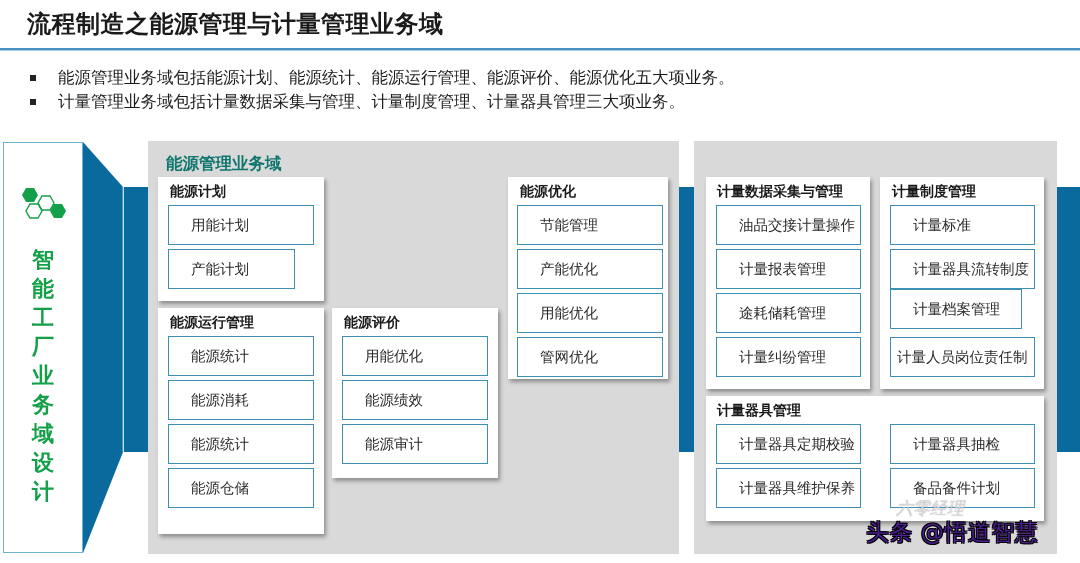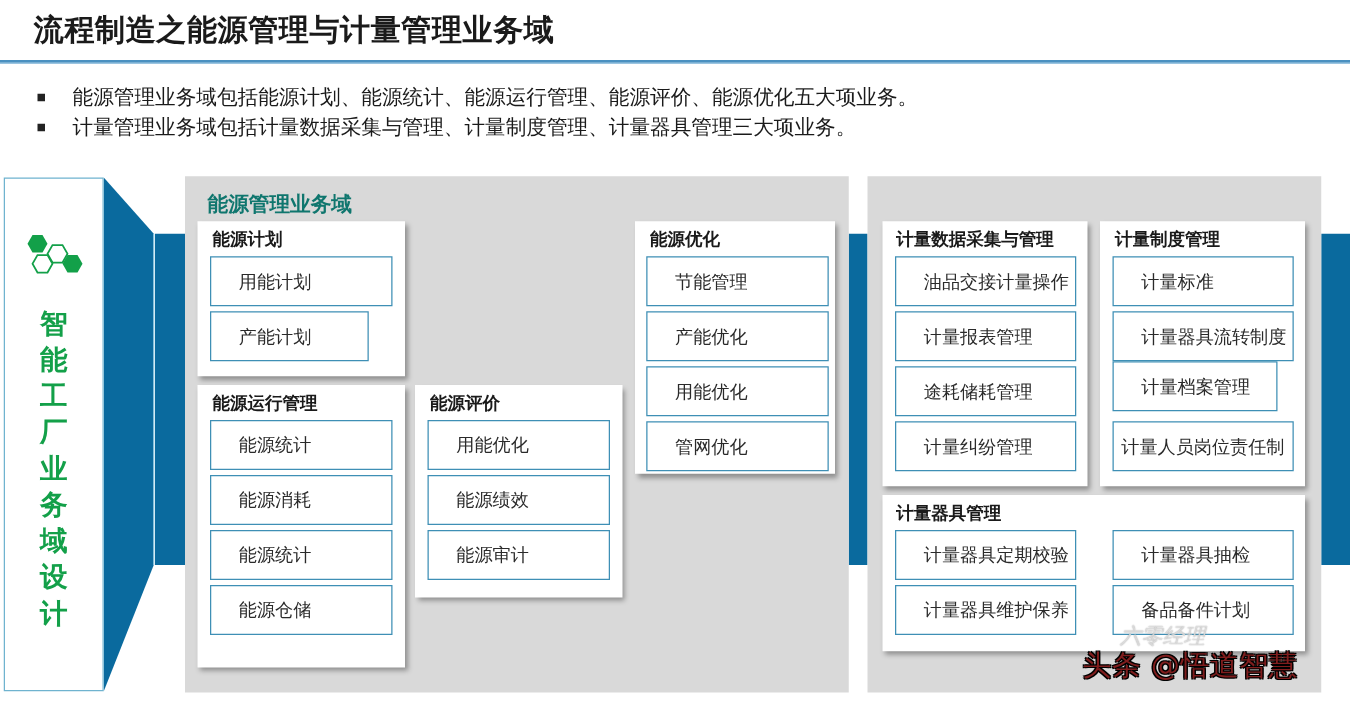--- a/index.html
+++ b/index.html
@@ -15,21 +15,21 @@
   .left-card { position: absolute; left: 3px; top: 142px; width: 80px; height: 411px; background: #fff; border: 1.5px solid #6fb3cf; }
   .hex-logo { position: absolute; left: 16px; top: 44px; }
   .vert-text { position: absolute; left: 0; width: 100%; top: 102px; text-align: center; color: #13a049; font-weight: bold; font-size: 22px; line-height: 29px; }
 
   .panel { position: absolute; background: #d9d9d9; }
   .panel-title { position: absolute; font-size: 16.5px; font-weight: bold; color: #0f766e; }
   .group { position: absolute; background: #fff; box-shadow: 2px 3px 4px rgba(0,0,0,0.35); }
   .group-title { position: absolute; left: 12px; top: 6px; font-size: 14px; font-weight: bold; color: #1a1a1a; white-space: nowrap; }
   .item { position: absolute; height: 40px; border: 1.5px solid #3e8fb5; background: #fff; font-size: 14.5px; color: #2a2a2a; padding-left: 22px; display: flex; align-items: center; white-space: nowrap; overflow: hidden; }
 
-  .watermark { position: absolute; left: 866px; top: 517px; font-size: 23px; color: #7f1d1d; font-weight: normal;
+  .watermark { position: absolute; left: 866px; top: 517px; font-size: 23px; color: #4c1d95; font-weight: normal;
                text-shadow: 0 0 1px #000, 1px 1px 0 #000, -1px -1px 0 #000, 1px -1px 0 #000, -1px 1px 0 #000; letter-spacing: 0.5px; }
   .watermark2 { position: absolute; left: 896px; top: 497px; font-size: 17px; color: rgba(255,255,255,0.6); font-style: italic;
                 text-shadow: 0 0 1px #888; }
 </style>
 </head>
 <body>
 
 <div class="title">流程制造之能源管理与计量管理业务域</div>
 <div class="title-rule"></div>
 

